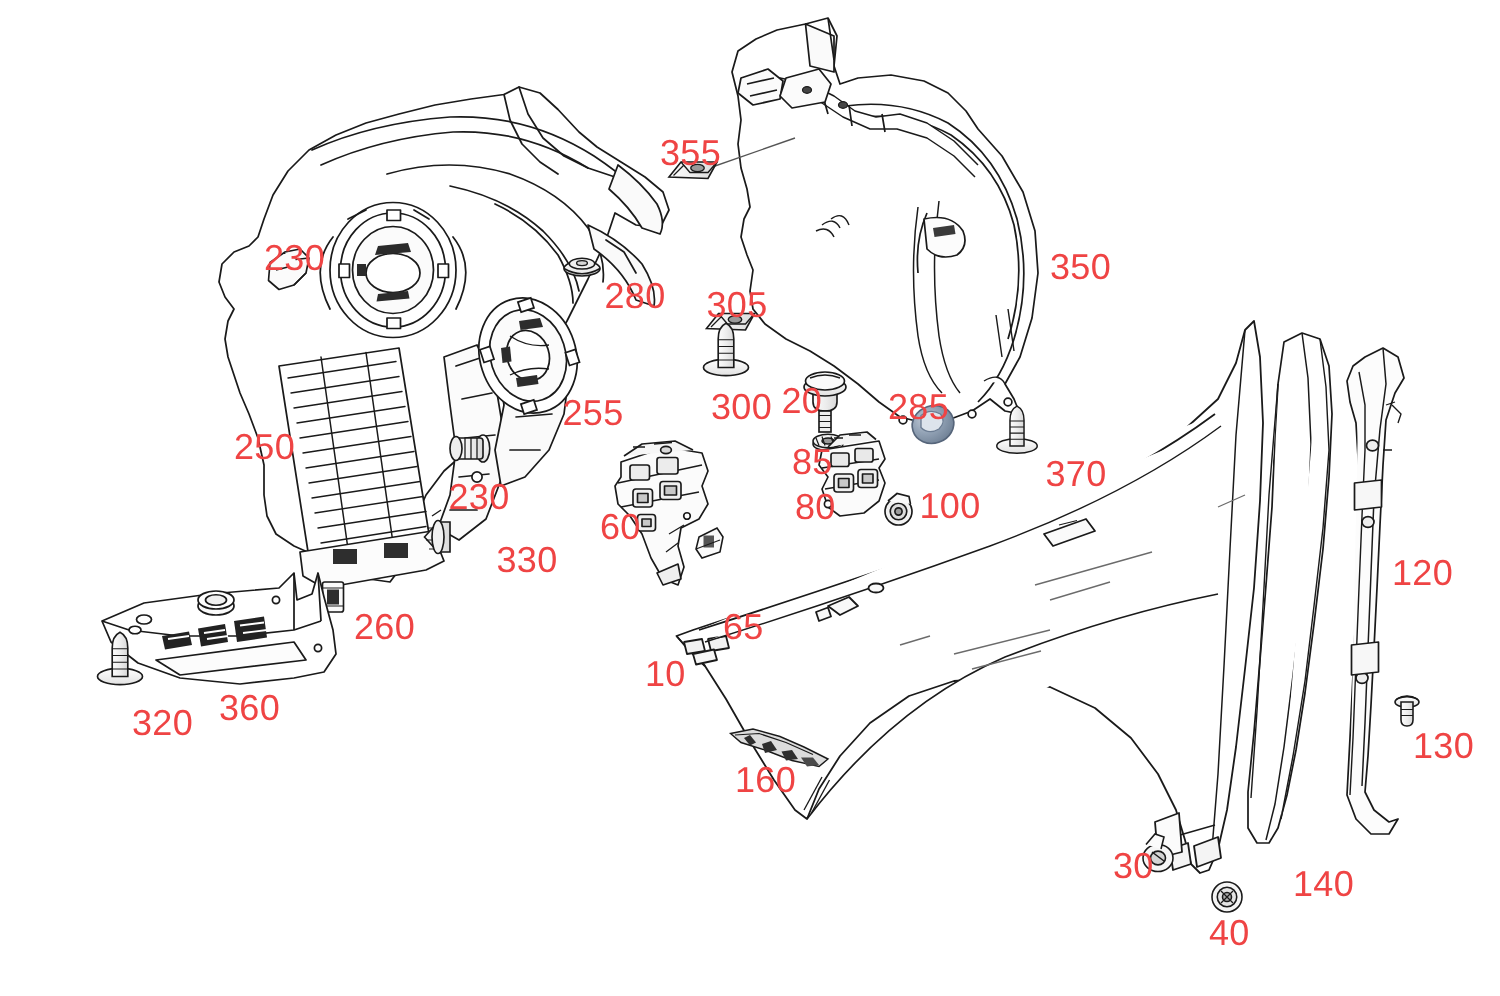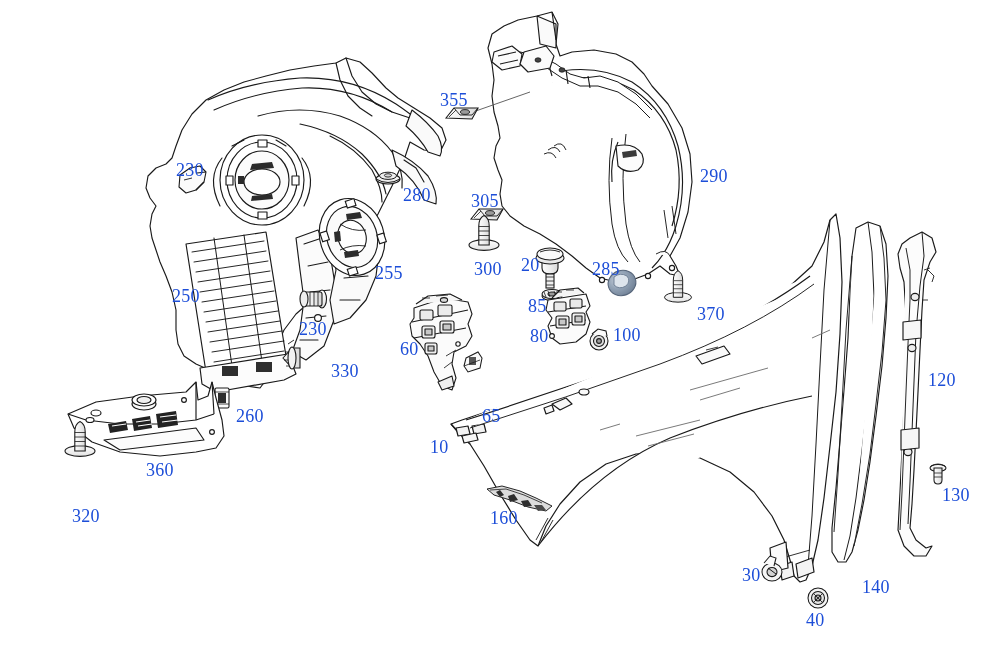--- a/index.html
+++ b/index.html
@@ -5,24 +5,24 @@
 <style>
   html,body{margin:0;padding:0;background:#ffffff;}
   body{
     font-family:"Liberation Sans", sans-serif;
     width:1000px;height:664px;overflow:hidden;
   }
   #stage{position:relative;width:1000px;height:664px;background:#fff;}
   #art{position:absolute;left:0;top:0;width:1000px;height:664px;}
   .lbl{
     position:absolute;
-    font-family:Liberation Serif, serif;
-    font-size:18px;
+    font-family:Liberation Sans, sans-serif;
+    font-size:24px;
     font-weight:400;
-    color:#1d4ed8;
+    color:#ef4444;
     letter-spacing:0.2px;
     white-space:nowrap;
     line-height:1;
     user-select:none;
   }
 </style>
 </head>
 <body>
 
 <div id="stage">
@@ -440,29 +440,29 @@
   <div class="lbl" style="left:806px;top:611px;">40</div>
   <div class="lbl" style="left:400px;top:340px;">60</div>
   <div class="lbl" style="left:482px;top:369px;margin-top:38px;">65</div>
   <div class="lbl" style="left:530px;top:327px;">80</div>
   <div class="lbl" style="left:528px;top:297px;">85</div>
   <div class="lbl" style="left:613px;top:326px;">100</div>
   <div class="lbl" style="left:928px;top:371px;">120</div>
   <div class="lbl" style="left:942px;top:486px;">130</div>
   <div class="lbl" style="left:862px;top:578px;">140</div>
   <div class="lbl" style="left:490px;top:509px;">160</div>
-  <div class="lbl" style="left:156px;top:287px;margin-left:16px;">250</div>
+  <div class="lbl" style="left:156px;top:287px;">250</div>
   <div class="lbl" style="left:375px;top:264px;">255</div>
   <div class="lbl" style="left:236px;top:407px;">260</div>
   <div class="lbl" style="left:176px;top:161px;">230</div>
   <div class="lbl" style="left:403px;top:186px;text-align:center;">280</div>
   <div class="lbl" style="left:299px;top:320px;">230</div>
   <div class="lbl" style="left:474px;top:260px;">300</div>
   <div class="lbl" style="left:471px;top:192px;">305</div>
   <div class="lbl" style="left:146px;top:461px;">360</div>
-  <div class="lbl" style="left:72px;top:471px;margin-top:36px;">320</div>
+  <div class="lbl" style="left:88px;top:471px;">320</div>
   <div class="lbl" style="left:303px;top:362px;margin-left:28px;">330</div>
-  <div class="lbl" style="left:700px;top:167px;">290</div>
+  <div class="lbl" style="left:700px;top:167px;">350</div>
   <div class="lbl" style="left:440px;top:91px;">355</div>
   <div class="lbl" style="left:697px;top:305px;">370</div>
   <div class="lbl" style="left:592px;top:260px;">285</div>
 
 </div>
 
 </body></html>

